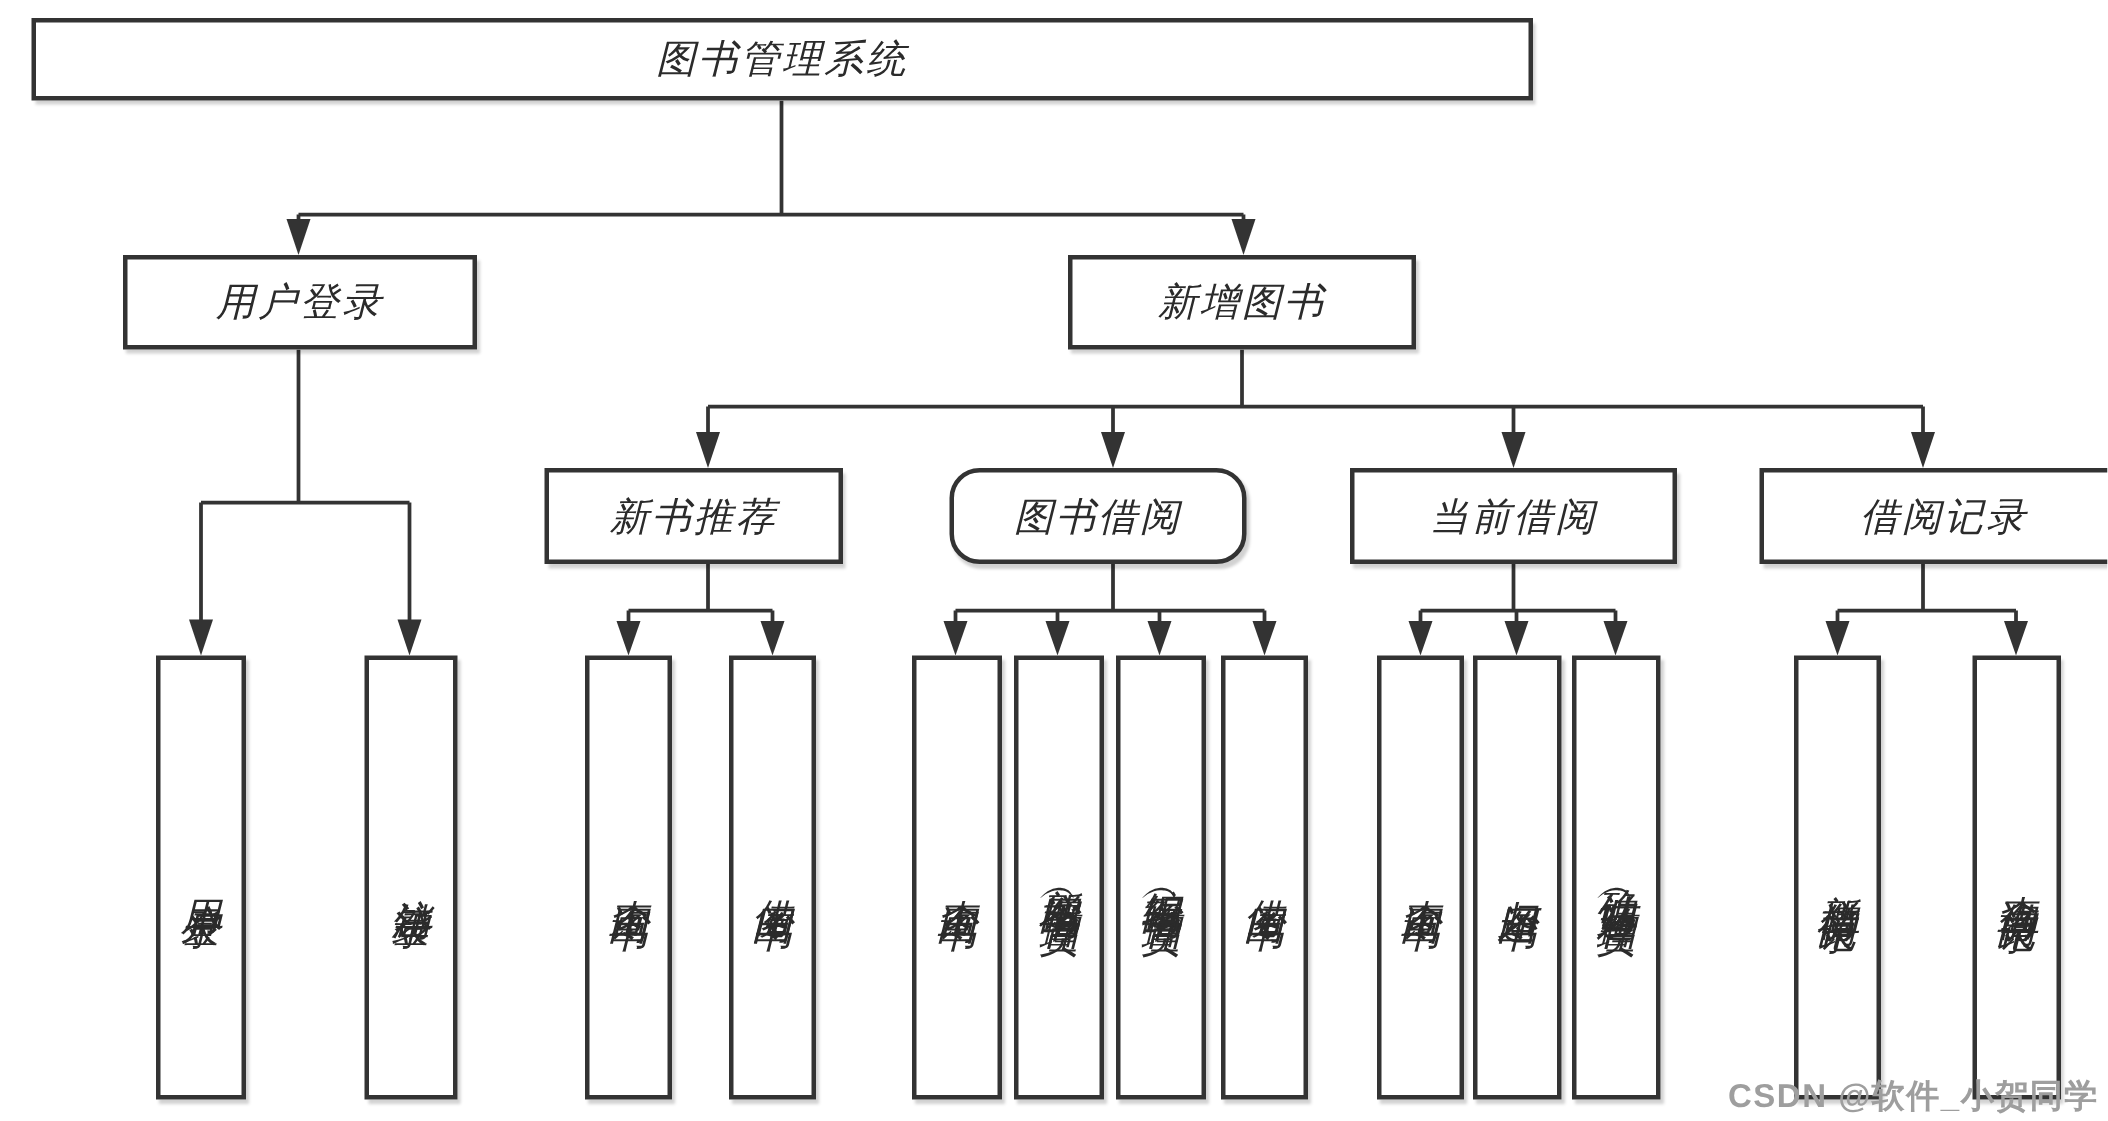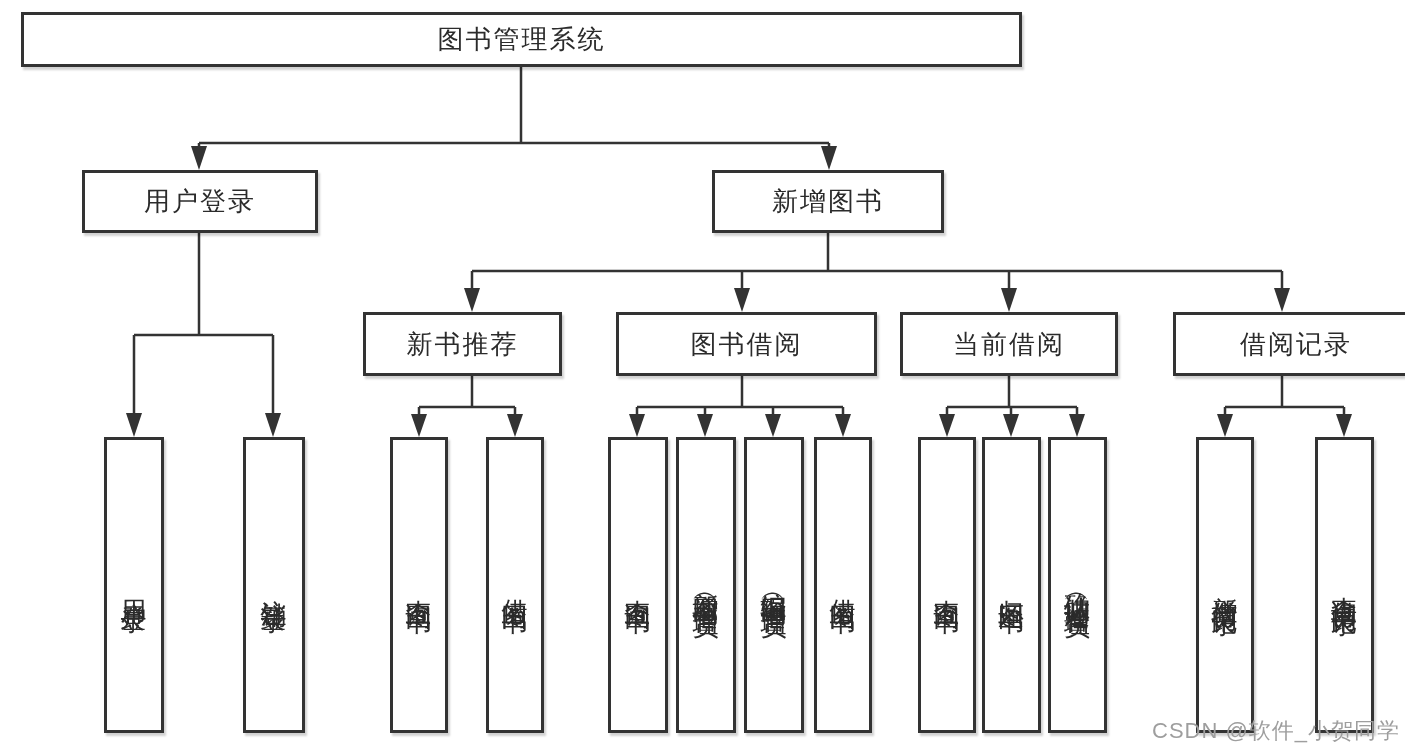--- a/index.html
+++ b/index.html
@@ -12,20 +12,21 @@
   }
   #connectors{position:absolute;left:0;top:0;width:1405px;height:747px;}
   .node{
     position:absolute;
     box-sizing:border-box;
     background:#ffffff;
     border:3px solid #333333;
     display:flex;align-items:center;justify-content:center;
     color:#2b2b2b;
     box-shadow:2px 3px 2px rgba(0,0,0,0.18);
+    font-style:italic;
   }
   .hbox span{
     font-size:26px;
     letter-spacing:2px;
     white-space:nowrap;
   }
   .vbox span{
     writing-mode:vertical-rl;
     text-orientation:mixed;
     font-size:26px;
@@ -33,21 +34,21 @@
     letter-spacing:3px;
     white-space:nowrap;
   }
   
   .n-root  {left:21px;  top:12px;  width:1001px; height:55px;}
   
   .n-l2a   {left:82px;  top:170px; width:236px; height:63px;}
   .n-l2b   {left:712px; top:170px; width:232px; height:63px;}
   
   .n-l3a   {left:363px; top:312px; width:199px; height:64px;}
-  .n-l3b   {left:616px; top:312px; width:261px; height:64px;}
+  .n-l3b   {left:633px; top:312px; width:198px; height:64px;border-radius:20px;}
   .n-l3c   {left:900px; top:312px; width:218px; height:64px;align-items:center;}
   .n-l3d   {left:1173px;top:312px; width:246px; height:64px;}
   
   .leaf    {top:437px;height:296px;}
   .n-f0 {left:104px; width:60px;}
   .n-f1 {left:243px; width:62px;}
   .n-f2 {left:390px; width:58px;}
   .n-f3 {left:486px; width:58px;}
   .n-f4 {left:608px; width:60px;}
   .n-f5 {left:676px; width:60px;}
@@ -58,20 +59,21 @@
   .n-f10{left:1048px;width:59px;}
   .n-f11{left:1196px;width:58px;}
   .n-f12{left:1315px;width:59px;}
   #watermark{
     position:absolute;
     left:1152px;top:716px;
     font-size:22px;
     color:#9e9e9e;
     white-space:nowrap;
     letter-spacing:1px;
+    font-weight:bold;
   }
 </style>
 </head>
 <body>
 
 <div id="canvas">
 
   <svg id="connectors" viewBox="0 0 1405 747" xmlns="http://www.w3.org/2000/svg">
     <g stroke="#333333" stroke-width="2.5" fill="none">
 

